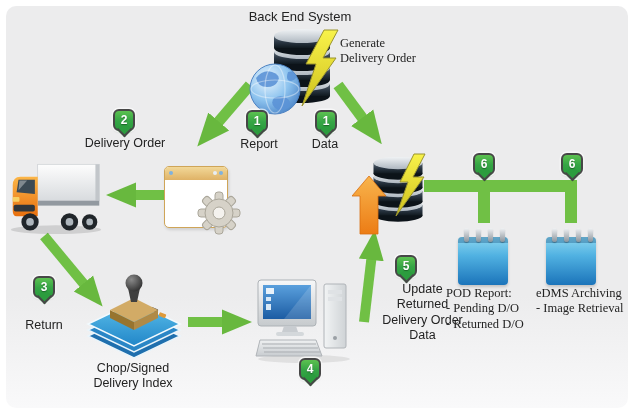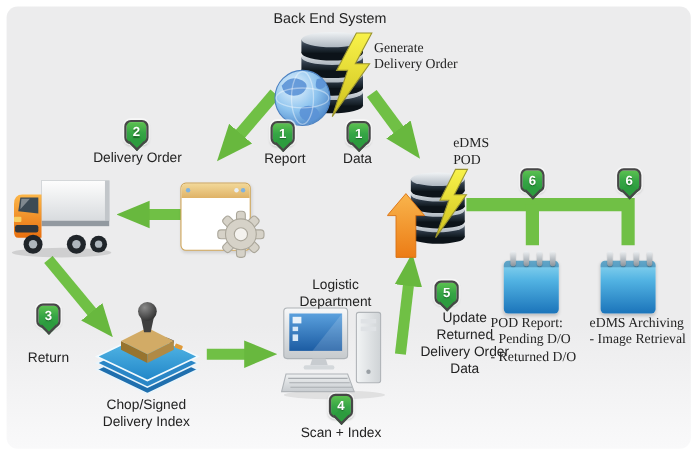--- a/index.html
+++ b/index.html
@@ -288,27 +288,22 @@
 
   <div class="lbl title" style="left:220px;top:9px;width:160px">Back End System</div>
   <div class="lbl left" style="left:340px;top:36px;width:110px">Generate
 Delivery Order</div>
   <div class="lbl" style="left:229px;top:137px;width:60px">Report</div>
   <div class="lbl" style="left:295px;top:137px;width:60px">Data</div>
   <div class="lbl" style="left:65px;top:136px;width:120px">Delivery Order</div>
   <div class="lbl" style="left:14px;top:318px;width:60px">Return</div>
   <div class="lbl" style="left:73px;top:361px;width:120px">Chop/Signed
 Delivery Index</div>
-  <div class="lbl" style="left:255px;top:252px;width:100px">Logistic
-Department</div>
-  <div class="lbl" style="left:270px;top:386px;width:80px">Scan + Index</div>
   <div class="lbl" style="left:380px;top:282px;width:85px">Update
 Returned
 Delivery Order
 Data</div>
-  <div class="lbl left" style="left:412px;top:123px;width:70px">eDMS
-POD</div>
   <div class="lbl left" style="left:446px;top:286px;width:100px">POD Report:
 - Pending D/O
 - Returned D/O</div>
   <div class="lbl left" style="left:536px;top:286px;width:100px">eDMS Archiving
 - Image Retrieval</div>
 </div>
 
 </body></html>

